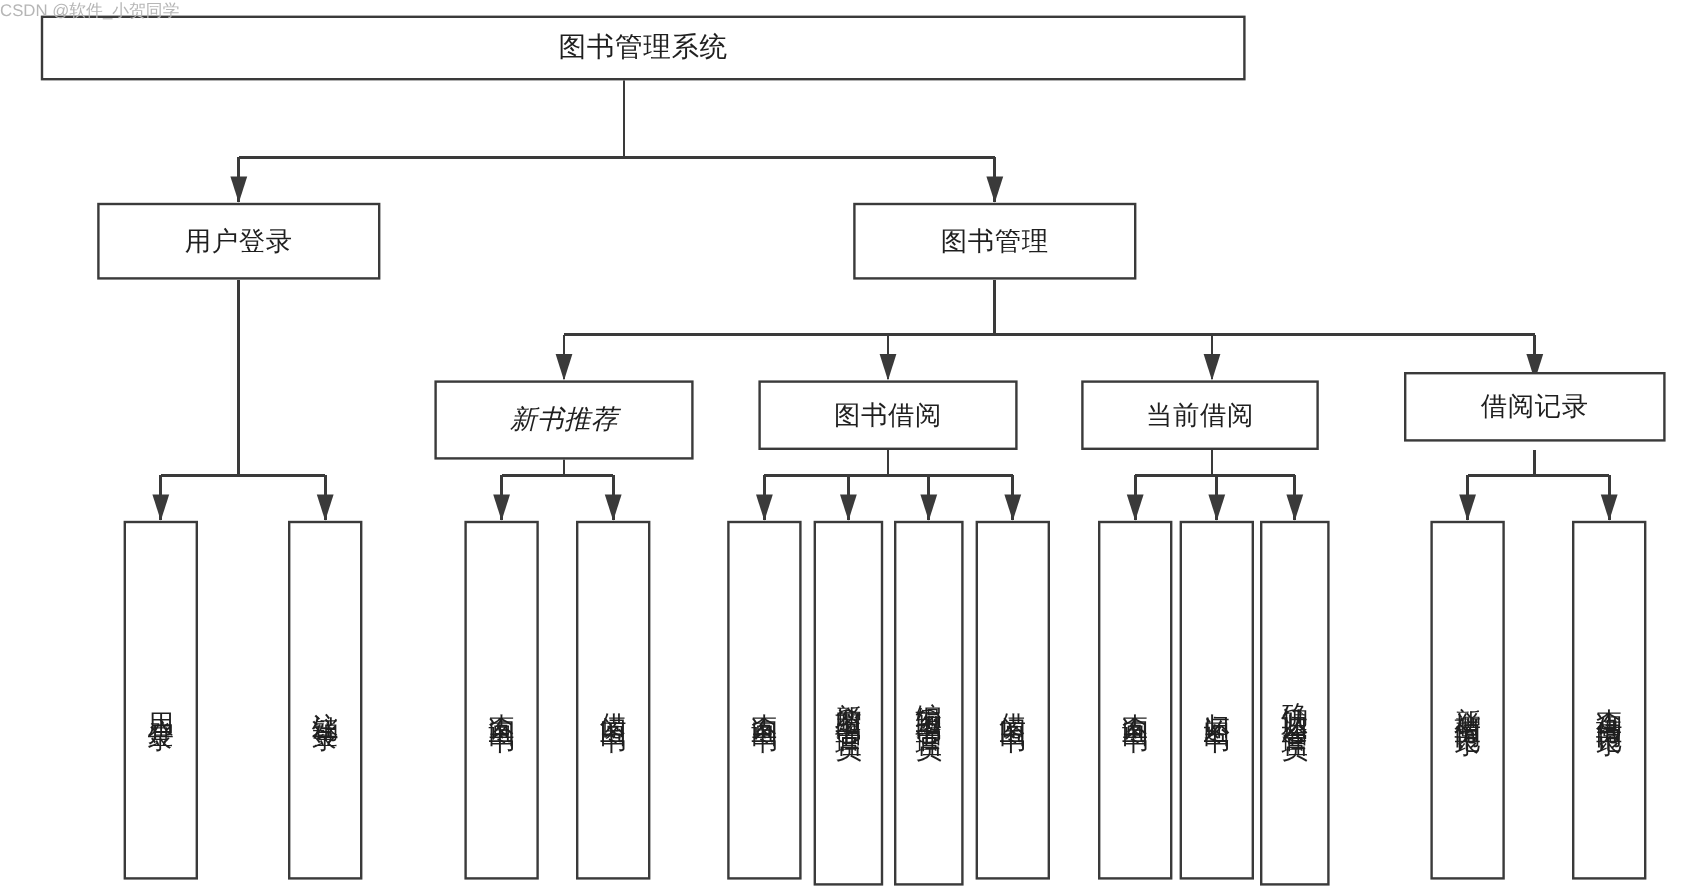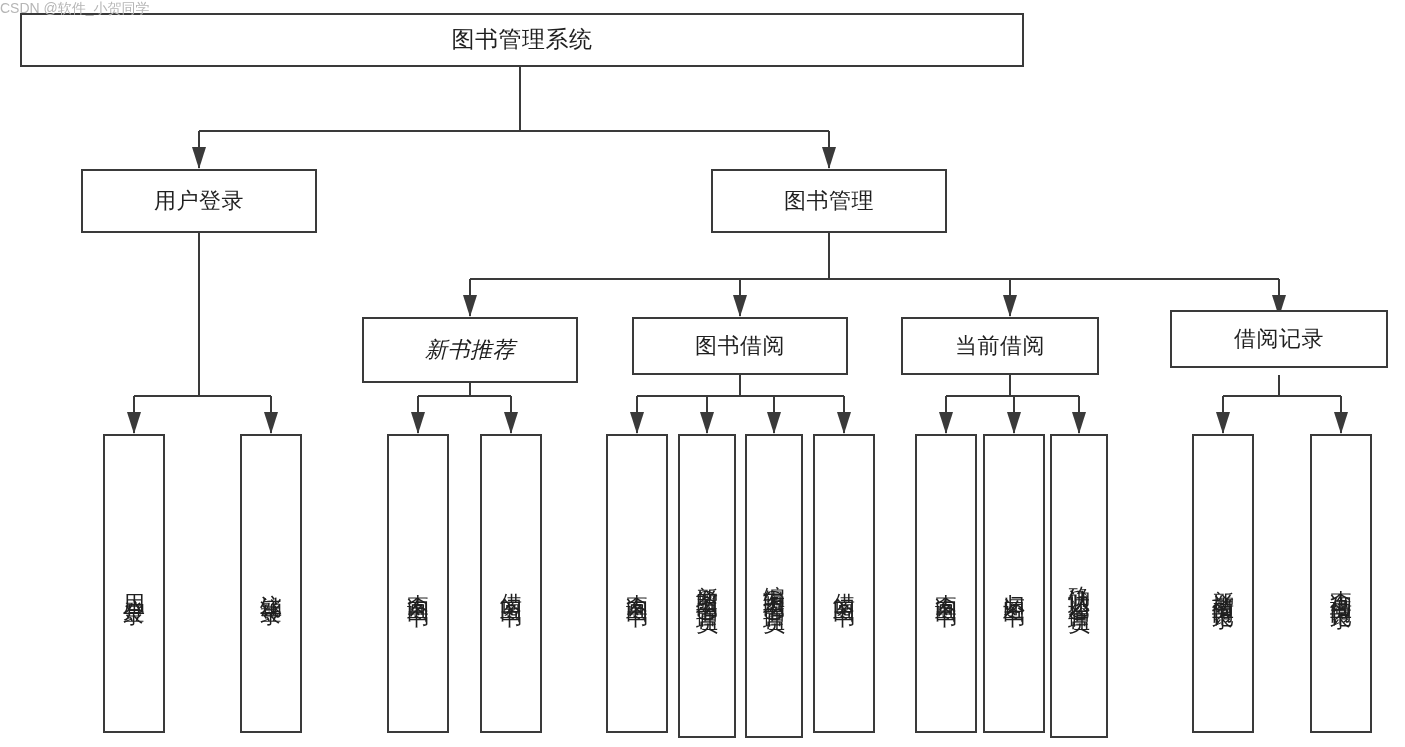--- a/index.html
+++ b/index.html
@@ -125,21 +125,21 @@
       <line x1="1079" y1="396" x2="1079" y2="433" stroke="#3a3a3a" stroke-width="2.4" shape-rendering="crispEdges"></line>
       <path d="M 1072 412 L 1086 412 L 1079 434 Z" fill="#3a3a3a"></path>
       <line x1="1279" y1="375" x2="1279" y2="396" stroke="#3a3a3a" stroke-width="2.4" shape-rendering="crispEdges"></line>
       <line x1="1223" y1="396" x2="1341" y2="396" stroke="#3a3a3a" stroke-width="2.4" shape-rendering="crispEdges"></line>
       <line x1="1223" y1="396" x2="1223" y2="433" stroke="#3a3a3a" stroke-width="2.4" shape-rendering="crispEdges"></line>
       <path d="M 1216 412 L 1230 412 L 1223 434 Z" fill="#3a3a3a"></path>
       <line x1="1341" y1="396" x2="1341" y2="433" stroke="#3a3a3a" stroke-width="2.4" shape-rendering="crispEdges"></line>
       <path d="M 1334 412 L 1348 412 L 1341 434 Z" fill="#3a3a3a"></path>
     </svg>
   <div id="nodes-layer">
-      <div class="node horiz root" style="left: 20px; top: 13px; width: 1004px; height: 54px; border-color: rgb(58, 58, 58); justify-content: center;">
+      <div class="node horiz root" style="left: 34px; top: 13px; width: 1004px; height: 54px; border-color: rgb(58, 58, 58); justify-content: center;">
         <span class="node-label" style="color: rgb(31, 31, 31);">图书管理系统</span>
       </div>
       <div class="node horiz" style="left: 81px; top: 169px; width: 236px; height: 64px; border-color: rgb(58, 58, 58);">
         <span class="node-label" style="color: rgb(31, 31, 31);">用户登录</span>
       </div>
       <div class="node horiz" style="left: 711px; top: 169px; width: 236px; height: 64px; border-color: rgb(58, 58, 58);">
         <span class="node-label" style="color: rgb(31, 31, 31);">图书管理</span>
       </div>
       <div class="node horiz" style="left: 362px; top: 317px; width: 216px; height: 66px; border-color: rgb(58, 58, 58); font-style: italic;">
         <span class="node-label" style="color: rgb(31, 31, 31);">新书推荐</span>

